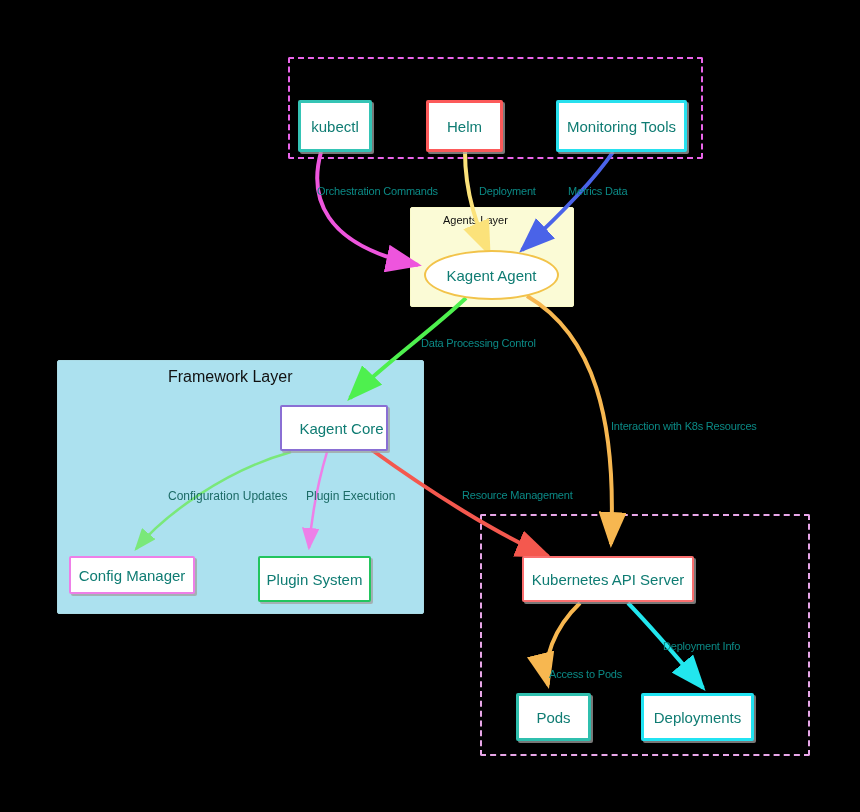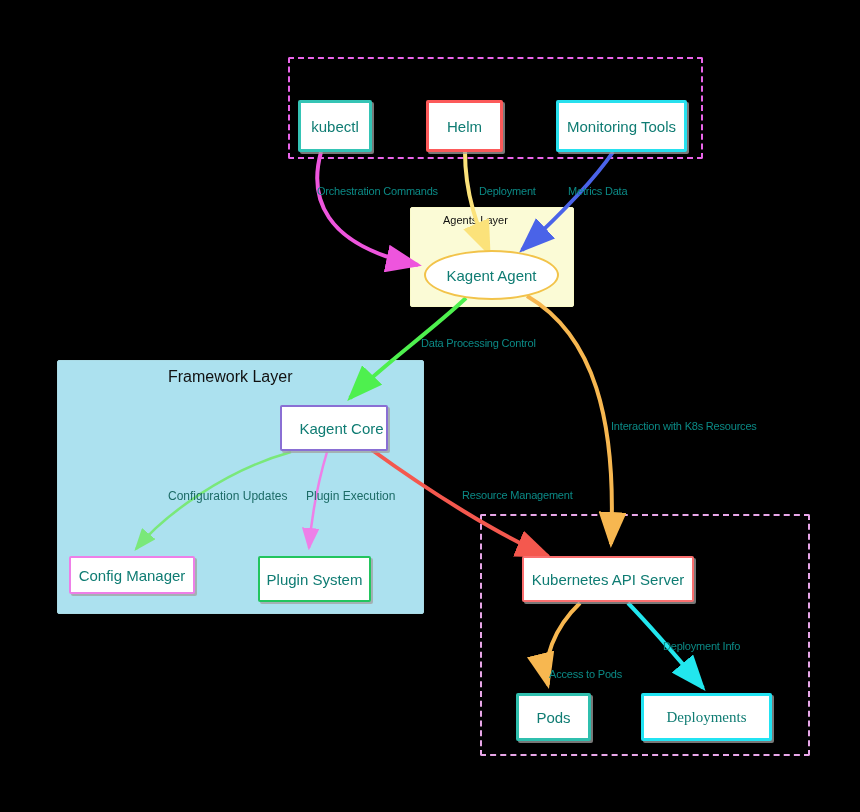--- a/index.html
+++ b/index.html
@@ -203,21 +203,21 @@
   </div>
 
   <div class="node" id="n-api-server" style="left:522px; top:556px; width:172px; height:46px; border:2px solid #fb6f6f;">
     <span>Kubernetes API Server</span>
   </div>
 
   <div class="node" id="n-pods" style="left:516px; top:693px; width:75px; height:48px; border:3px solid #2fbfae;">
     <span>Pods</span>
   </div>
 
-  <div class="node" id="n-deployments" style="left:641px; top:693px; width:131px; height:48px; border:3px solid #21e3f2;font-family:Liberation Serif, serif;">
+  <div class="node" id="n-deployments" style="left:641px; top:693px; width:113px; height:48px; border:3px solid #21e3f2;">
     <span>Deployments</span>
   </div>
 
   <div class="elabel" style="left:317px; top:185px;">Orchestration Commands</div>
 
   <div class="elabel" style="left:479px; top:185px;">Deployment</div>
 
   <div class="elabel" style="left:568px; top:185px;">Metrics Data</div>
 
   <div class="elabel" style="left:421px; top:337px;">Data Processing Control</div>

